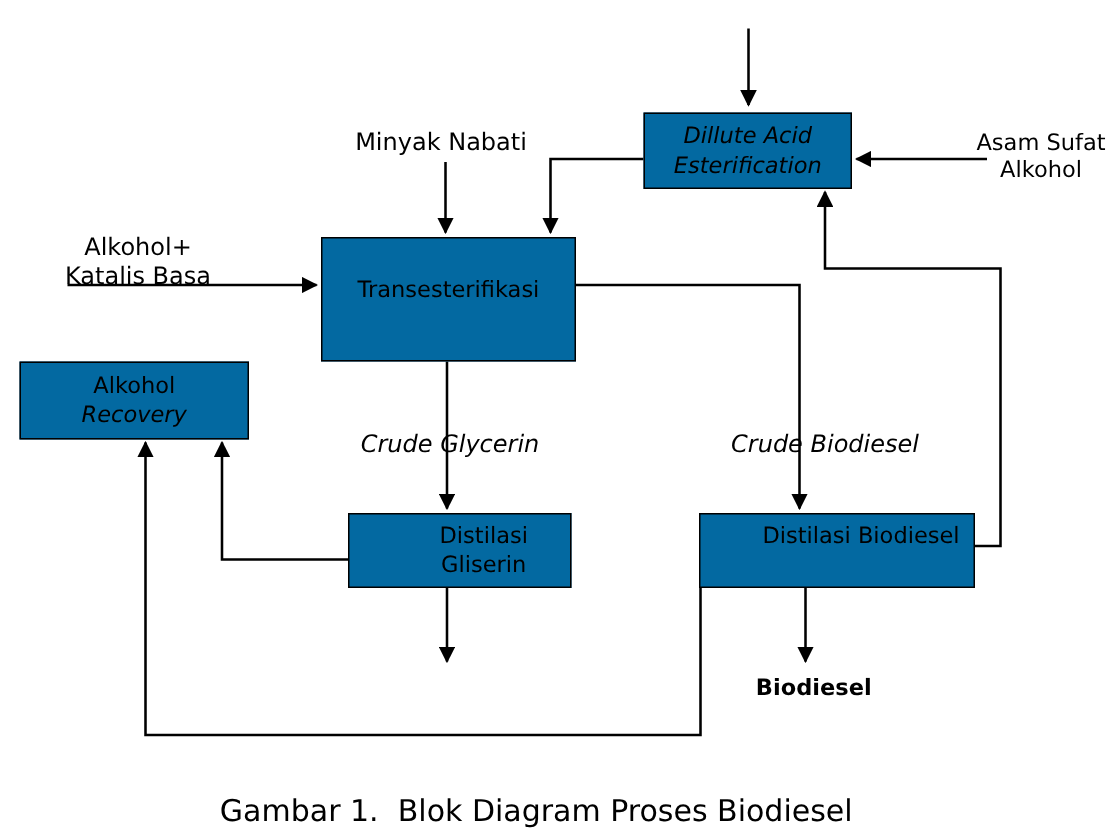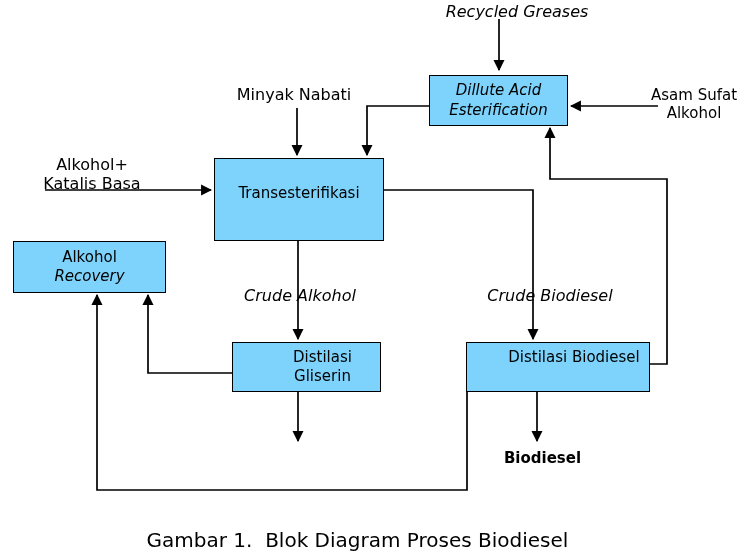--- a/index.html
+++ b/index.html
@@ -2,21 +2,21 @@
 <html><head>
 <meta charset="utf-8">
 <style>
   html,body{margin:0;padding:0;background:#ffffff;}
   .canvas{
     position:relative;width:744px;height:552px;background:#ffffff;
     font-family:"DejaVu Sans","Liberation Sans",sans-serif;color:#000;
     overflow:hidden;
   }
   .box{
-    position:absolute;border:1.6px solid #000;background:#7dd3fc;
+    position:absolute;border:1.6px solid #000;background:#0369a1;
     display:flex;flex-direction:column;align-items:center;justify-content:center;
     font-size:15px;line-height:1.27;text-align:center;box-sizing:border-box;
   }
   .box.top-align{justify-content:flex-start;padding-top:5px;padding-left:32px;}
   .lbl{position:absolute;text-align:center;font-size:16px;line-height:1.15;}
   .italic{font-style:italic;}
   .bold{font-weight:bold;}
   .caption{
     position:absolute;left:115px;top:516px;width:485px;text-align:center;
     font-size:20px;white-space:pre;margin-top:12px;
@@ -65,35 +65,34 @@
   </div>
 
   <div class="box top-align" style="left:232px;top:342px;width:149px;height:50px;">
     <span>Distilasi Gliserin</span>
   </div>
 
   <div class="box top-align" style="left:450px;top:342px;width:184px;height:50px;margin-left:16px;">
     <span>Distilasi Biodiesel</span>
   </div>
 
-  <div class="lbl italic" style="left:437px;top:3px;width:160px;">Recycled Greases</div>
 
   <div class="lbl" style="left:224px;top:86px;width:140px;">Minyak Nabati</div>
 
   <div class="lbl" style="left:642px;top:87px;width:104px;font-size:15px;line-height:1.18;">
     <div>Asam Sufat</div>
     <div>Alkohol</div>
   </div>
 
   <div class="lbl" style="left:17px;top:146px;width:150px;line-height:1.17;margin-top:10px;">
     <div>Alkohol+</div>
     <div>Katalis Basa</div>
   </div>
 
-  <div class="lbl italic" style="left:230px;top:287px;width:140px;">Crude Alkohol</div>
+  <div class="lbl italic" style="left:230px;top:287px;width:140px;">Crude Glycerin</div>
 
   <div class="lbl italic" style="left:480px;top:287px;width:140px;">Crude Biodiesel</div>
 
 
   <div class="lbl bold" style="left:480px;top:450px;width:125px;font-size:15px;">Biodiesel</div>
 
   <div class="caption">Gambar 1.  Blok Diagram Proses Biodiesel</div>
 
 </div>
 

